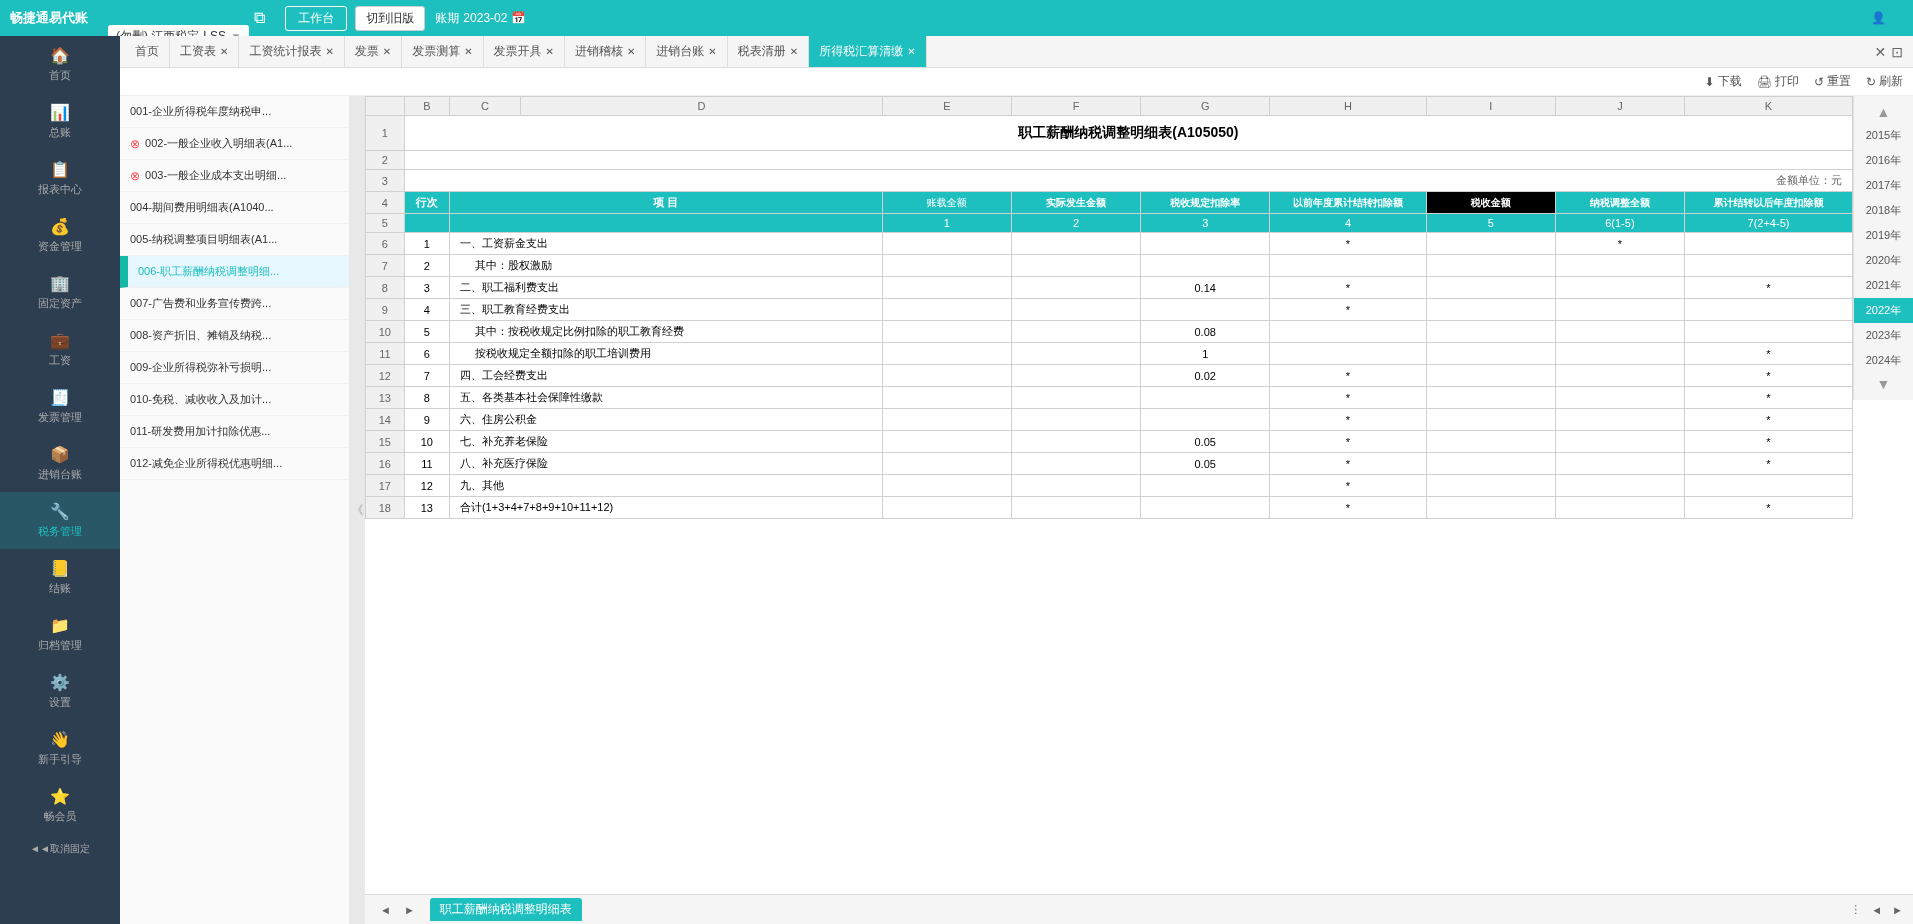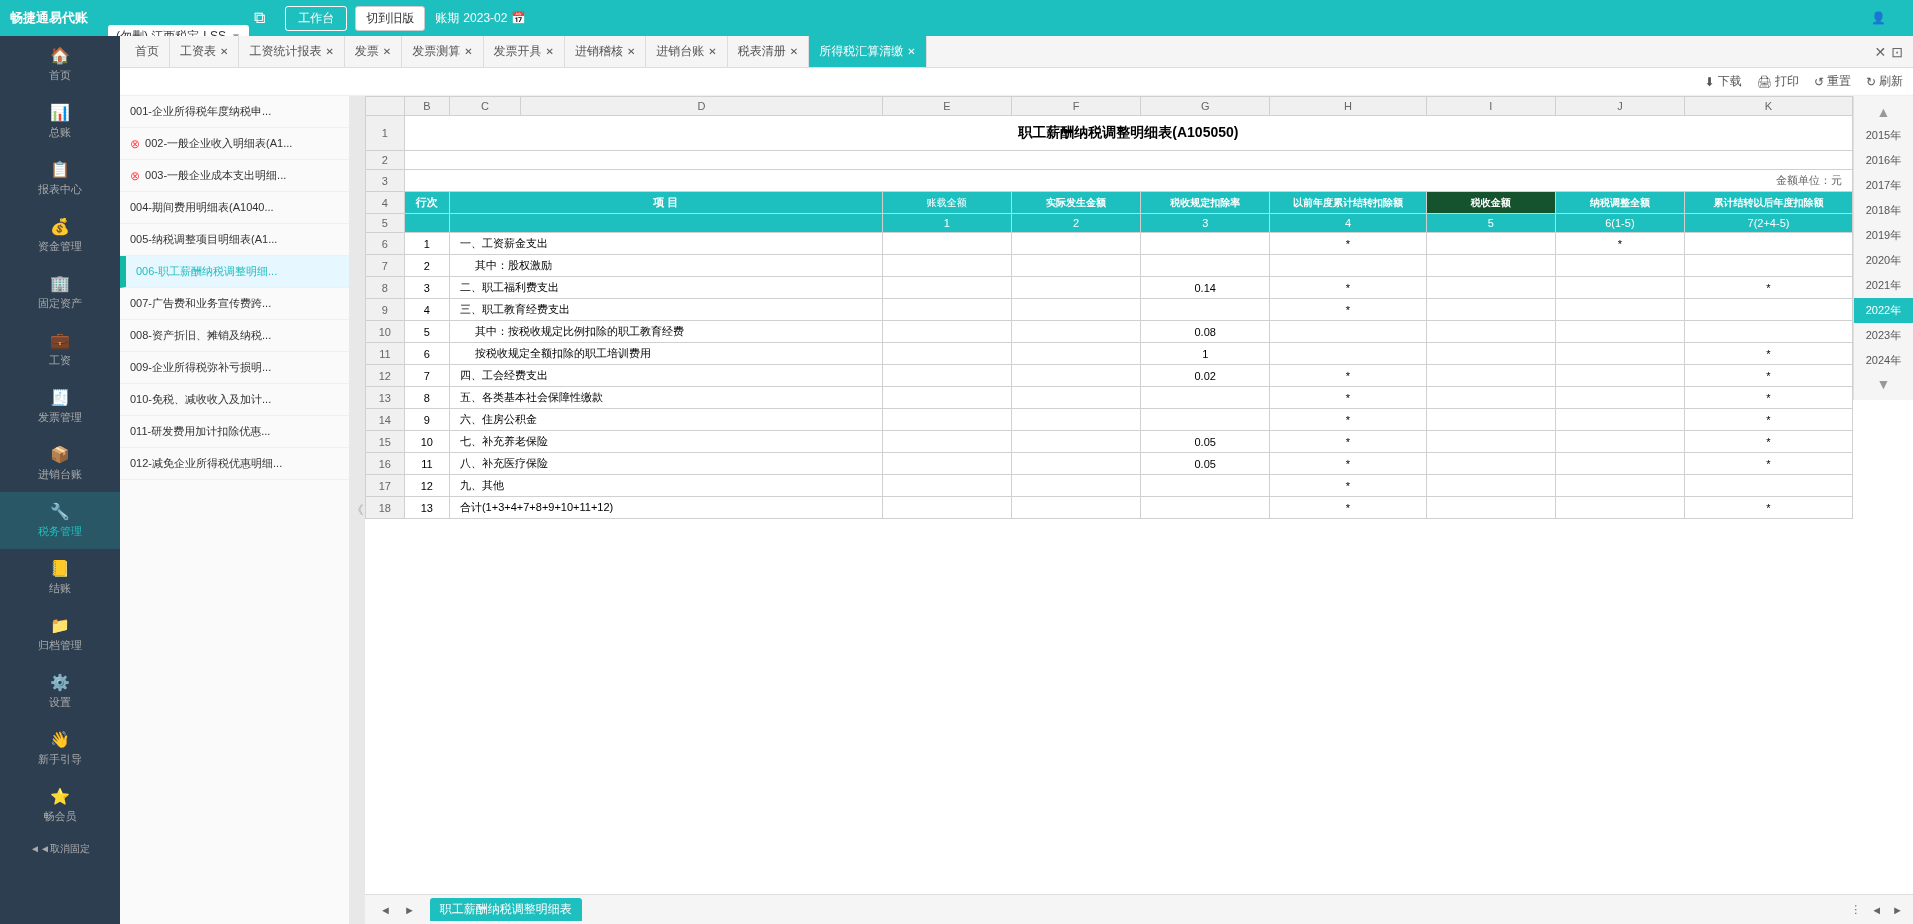--- a/index.html
+++ b/index.html
@@ -40,21 +40,21 @@
     .toolbar-btn { display: flex; align-items: center; gap: 3px; cursor: pointer; color: #555; font-size: 12px; }
 
     
     .notice { background: #fff7e6; border: 1px solid #ffe58f; padding: 6px 10px; font-size: 11px; color: #666; margin: 5px 10px; border-radius: 3px; flex-shrink: 0; line-height: 1.6; }
     .notice .emphasis { color: #e8503a; font-weight: bold; }
 
     
     .work-area { display: flex; flex: 1; overflow: hidden; }
     .form-list { width: 230px; background: #fafafa; border-right: 1px solid #e8e8e8; overflow-y: auto; flex-shrink: 0; }
     .form-list-item { padding: 8px 10px; font-size: 11px; color: #333; cursor: pointer; border-bottom: 1px solid #f0f0f0; display: flex; align-items: center; gap: 5px; }
-    .form-list-item.active { background: #e6f7ff; color: #1ebfbf; border-left: 6px solid #14b8a6; }
+    .form-list-item.active { background: #e6f7ff; color: #1ebfbf; border-left: 8px solid #14b8a6; }
     .form-list-item .err-icon { color: #ff4d4f; font-size: 12px; }
 
     
     .spreadsheet-container { flex: 1; display: flex; flex-direction: column; overflow: hidden; position: relative; }
     .year-nav { position: absolute; right: 0; top: 0; width: 60px; background: #f5f5f5; border-left: 1px solid #e0e0e0; display: flex; flex-direction: column; align-items: center; padding: 5px 0; z-index: 10; }
     .year-nav-item { padding: 5px 0; font-size: 11px; color: #555; cursor: pointer; width: 100%; text-align: center; }
     .year-nav-item.active { background: #1ebfbf; color: white; }
     .year-nav-arrow { color: #999; font-size: 14px; cursor: pointer; padding: 3px 0; }
 
     
@@ -342,21 +342,21 @@
               </tr>
 
               <tr class="header-row">
                 <td class="row-num-col" style="background:#f0f0f0;">4</td>
                 <td style="background:#1ebfbf;color:white;font-weight:bold;text-align:center;">行次</td>
                 <td colspan="2" style="background:#1ebfbf;color:white;font-weight:bold;text-align:center;">项 目</td>
                 <td style="background:#1ebfbf;color:white;font-weight:normal;text-align:center;font-size:10px;">账载全额</td>
                 <td style="background:#1ebfbf;color:white;font-weight:bold;text-align:center;font-size:10px;">实际发生金额</td>
                 <td style="background:#1ebfbf;color:white;font-weight:bold;text-align:center;font-size:10px;">税收规定扣除率</td>
                 <td style="background:#1ebfbf;color:white;font-weight:bold;text-align:center;font-size:10px;">以前年度累计结转扣除额</td>
-                <td style="background:#14532d;color:white;font-weight:bold;text-align:center;font-size:10px;">税收金额</td>
+                <td style="background:#000000;color:white;font-weight:bold;text-align:center;font-size:10px;">税收金额</td>
                 <td style="background:#1ebfbf;color:white;font-weight:bold;text-align:center;font-size:10px;">纳税调整全额</td>
                 <td style="background:#1ebfbf;color:white;font-weight:bold;text-align:center;font-size:10px;">累计结转以后年度扣除额</td>
               </tr>
 
               <tr class="sub-header">
                 <td class="row-num-col" style="background:#f0f0f0;">5</td>
                 <td style="background:#1ebfbf;color:white;"></td>
                 <td colspan="2" style="background:#1ebfbf;color:white;"></td>
                 <td style="background:#1ebfbf;color:white;">1</td>
                 <td style="background:#1ebfbf;color:white;">2</td>

